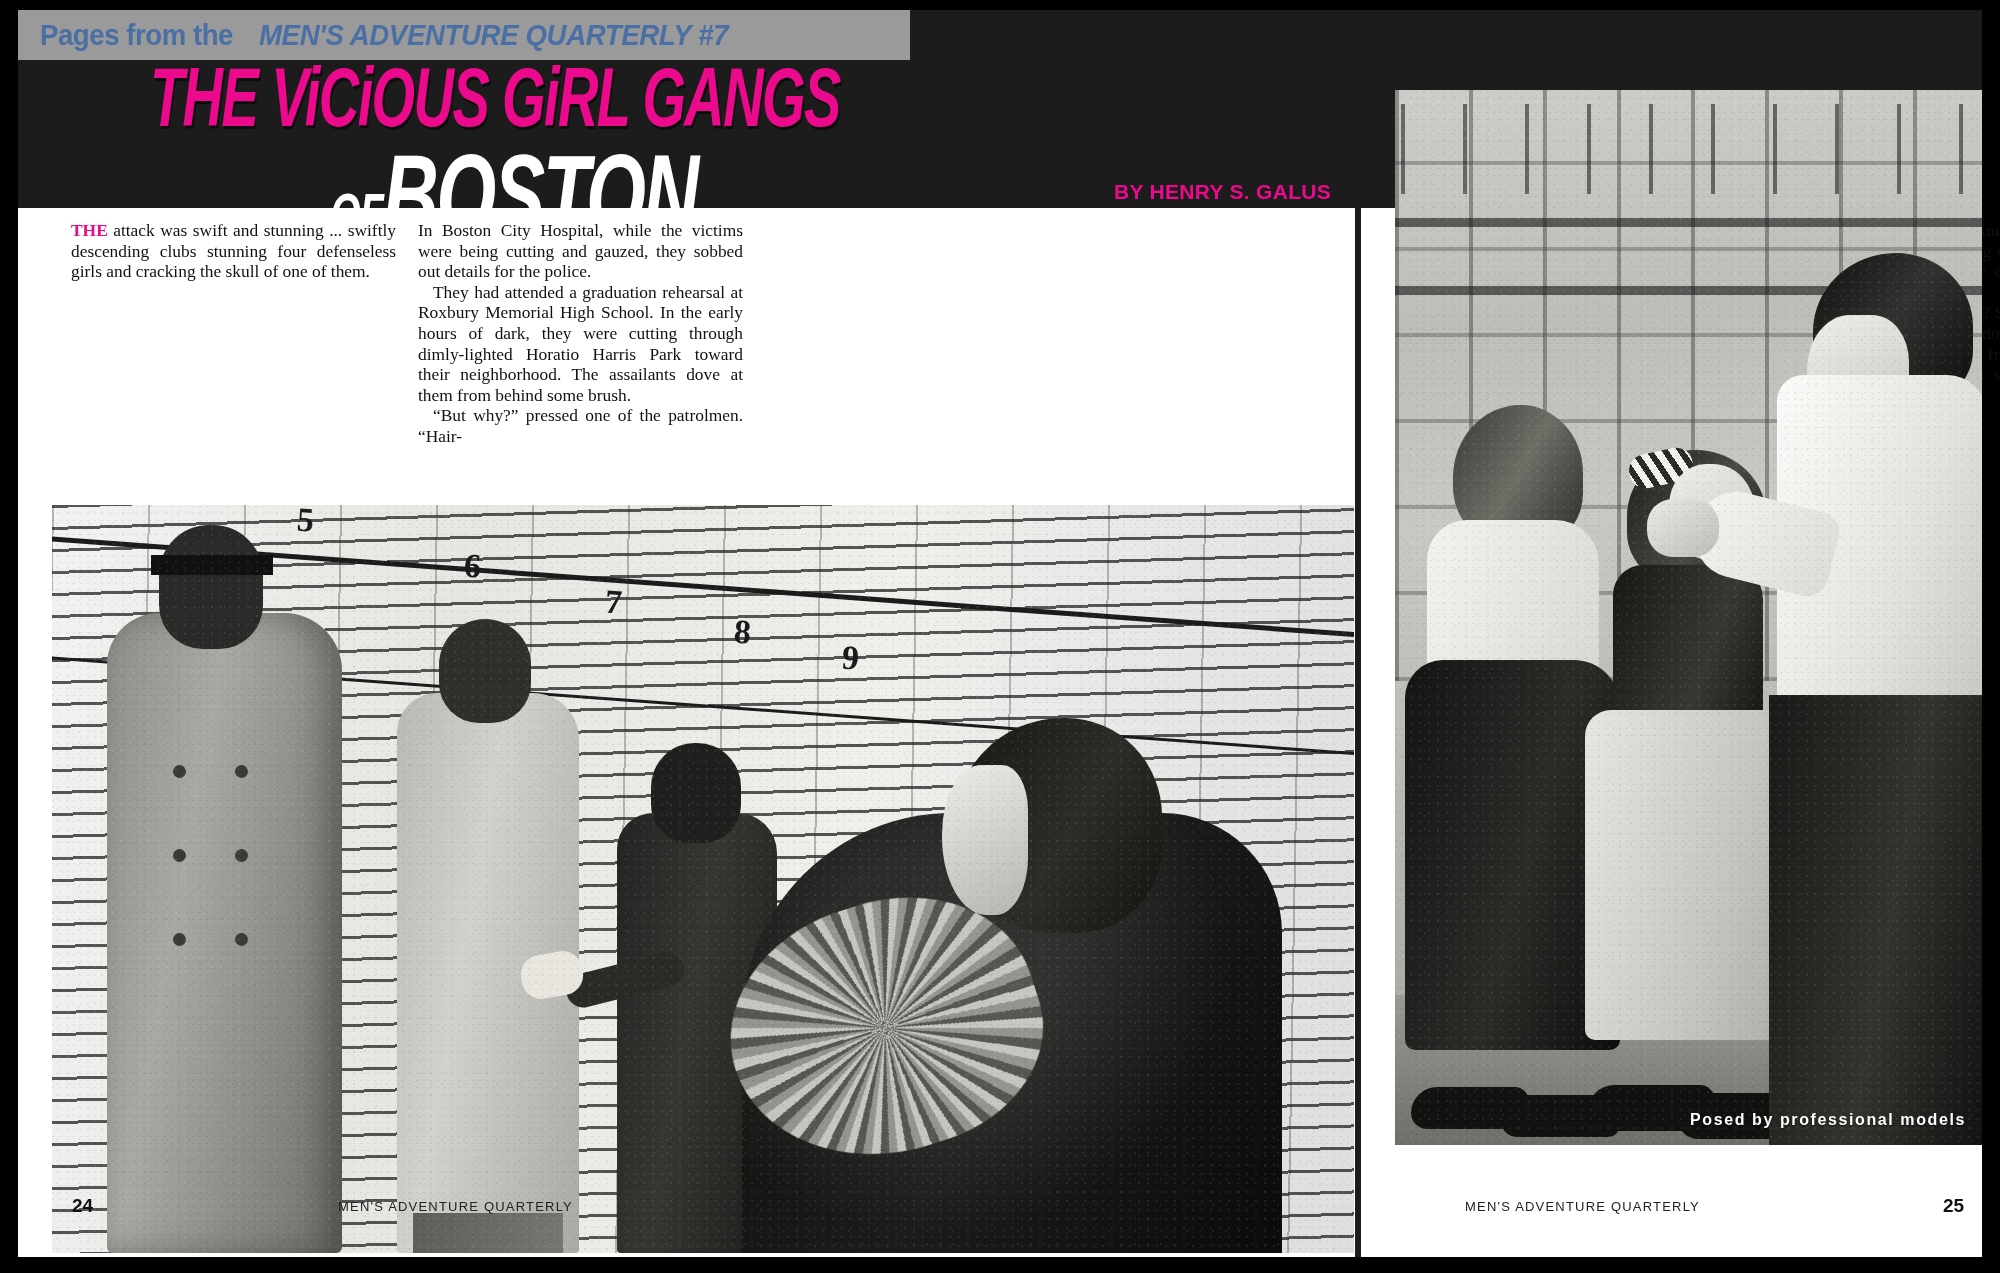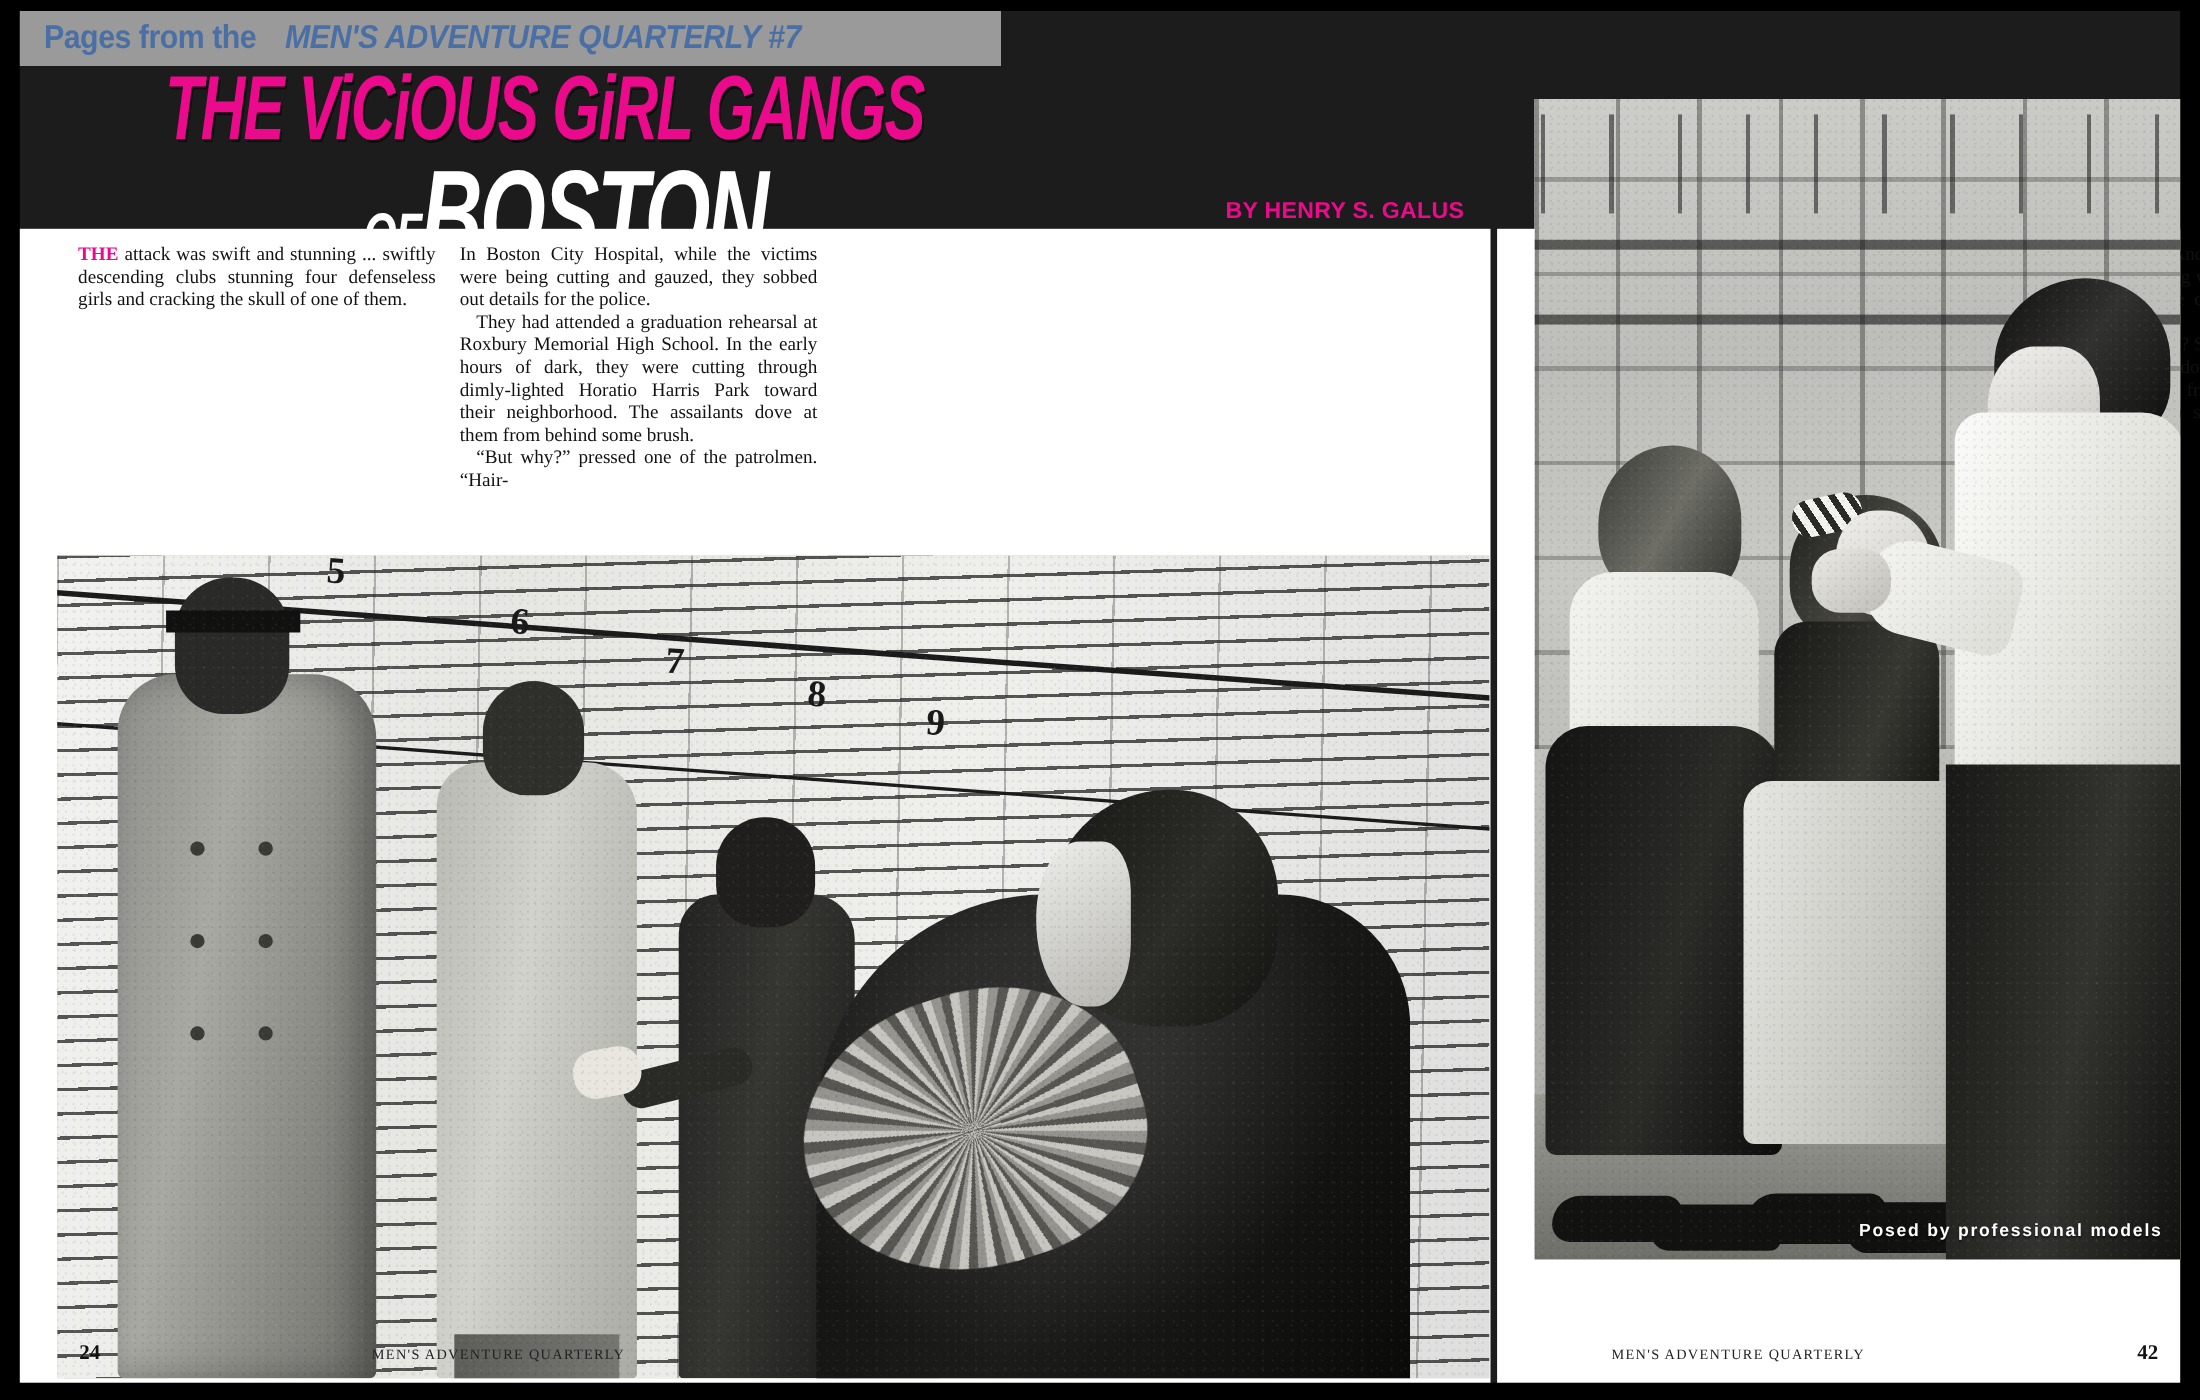--- a/index.html
+++ b/index.html
@@ -191,21 +191,21 @@
 
   .grain{position:absolute;inset:0;pointer-events:none;opacity:.30;
      background-image:
         radial-gradient(circle at 12% 22%, rgba(0,0,0,.26) 0 1px, transparent 1px),
         radial-gradient(circle at 48% 66%, rgba(0,0,0,.22) 0 1px, transparent 1px),
         radial-gradient(circle at 77% 34%, rgba(255,255,255,.26) 0 1px, transparent 1px),
         radial-gradient(circle at 30% 84%, rgba(255,255,255,.20) 0 1px, transparent 1px);
      background-size:7px 7px, 11px 11px, 9px 9px, 13px 13px;}
 
   
-  .folio{position:absolute;font-family:Liberation Serif, serif;margin-top:24px;}
+  .folio{position:absolute;font-family:Liberation Sans, sans-serif;}
   .folio-num{font-weight:bold;font-size:19px;color:#111;}
   .folio-txt{font-size:13px;color:#222;letter-spacing:1.2px;text-align:right;}
   .f24{left:72px;top:1195px;}
   .f24t{left:338px;top:1199px;}
   .f25t{left:1465px;top:1199px;}
   .f25{left:1943px;top:1195px;}
 </style>
 </head>
 <body>
 
@@ -330,15 +330,15 @@
       <div class="trousers"></div>
     </div>
 
     <div class="grain"></div>
     <div class="pf-caption">Posed by professional models</div>
   </div>
 
   <span class="folio folio-num f24">24</span>
   <span class="folio folio-txt f24t">MEN'S ADVENTURE QUARTERLY</span>
   <span class="folio folio-txt f25t">MEN'S ADVENTURE QUARTERLY</span>
-  <span class="folio folio-num f25">42</span>
+  <span class="folio folio-num f25">25</span>
 
 </div>
 
 </body></html>

